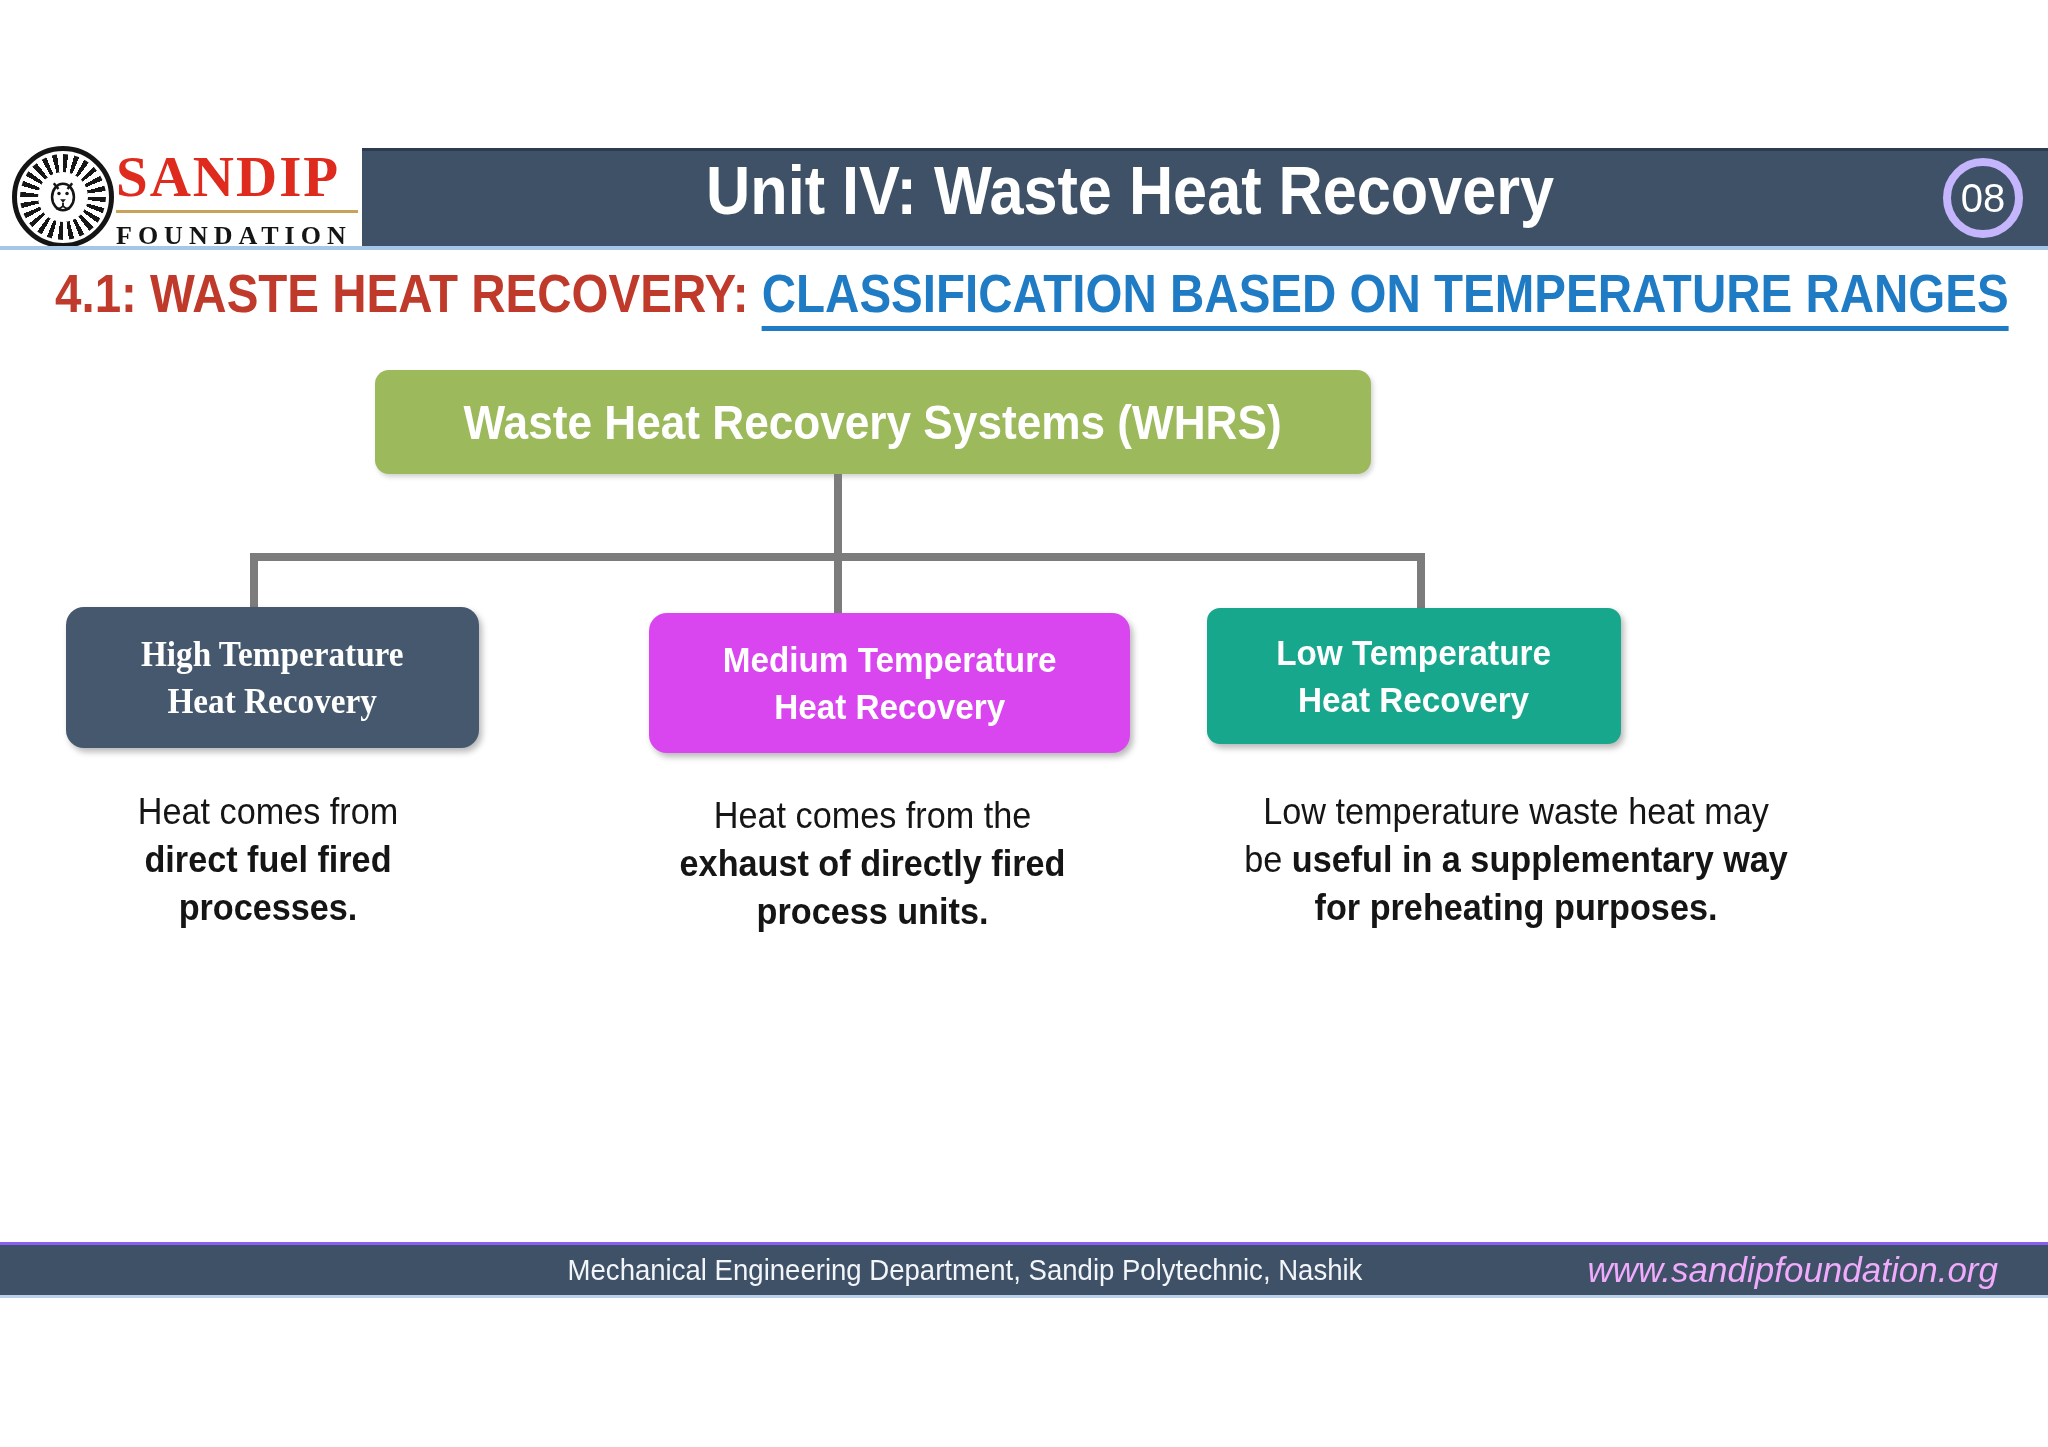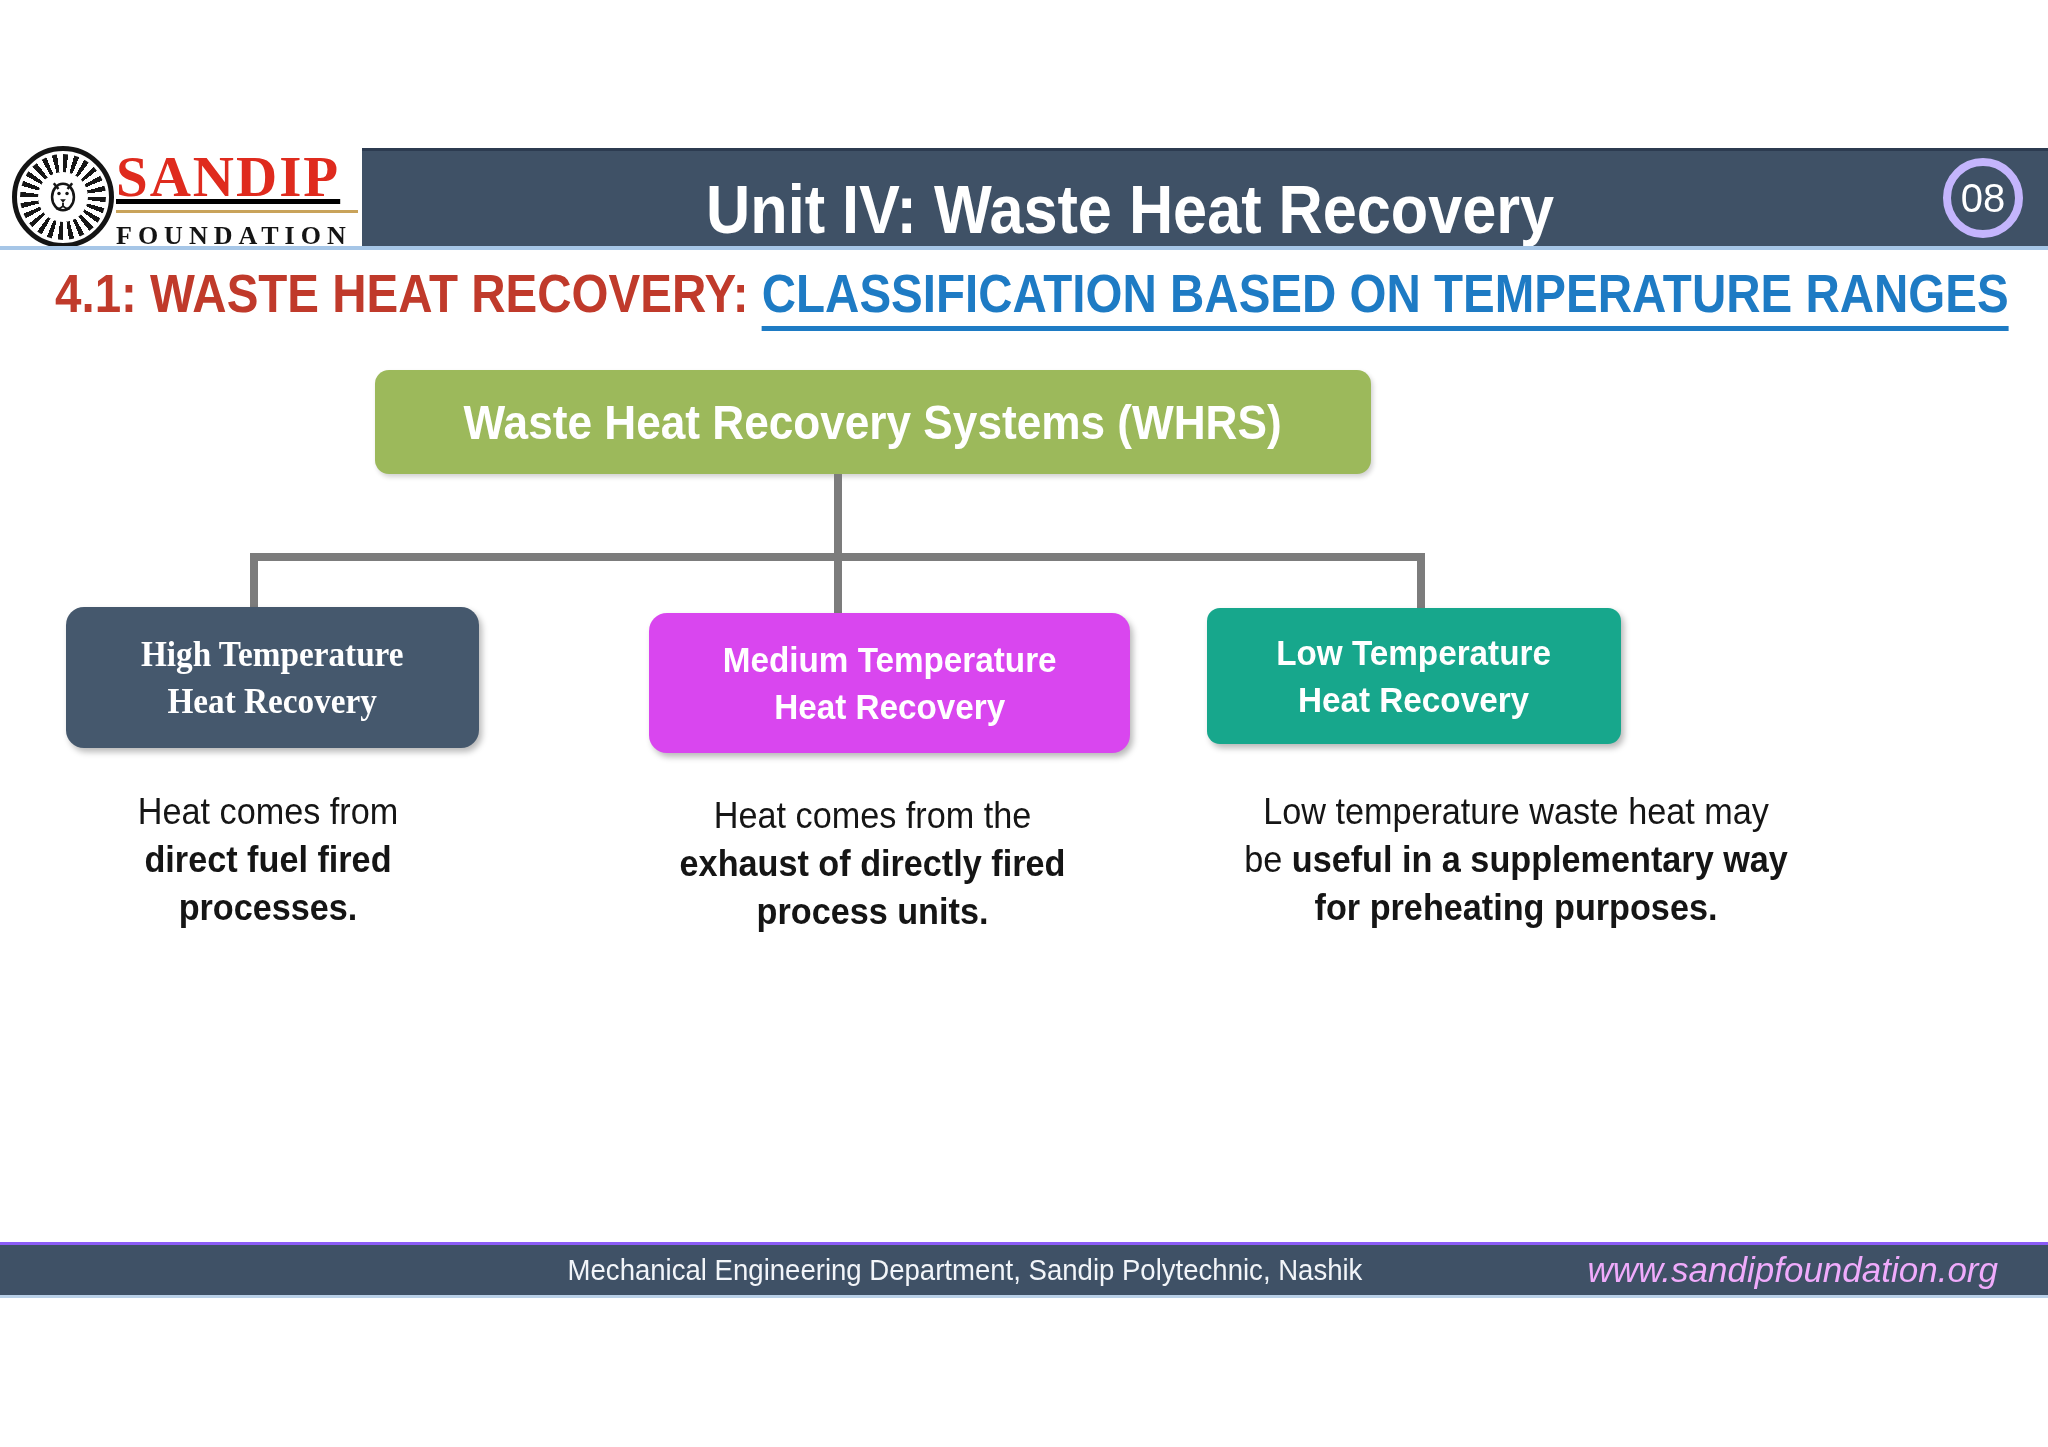--- a/index.html
+++ b/index.html
@@ -6,29 +6,29 @@
   .page{position:relative;width:2048px;height:1447px;background:#ffffff;overflow:hidden;
         font-family:"Liberation Sans",sans-serif;}
 
   
   .logo-lion{position:absolute;left:12px;top:146px;width:92px;height:92px;border-radius:50%;
              border:5px solid #141414;background:#fff;}
   .lion-stripes{position:absolute;inset:3px;border-radius:50%;
                 background:repeating-conic-gradient(#161616 0deg 7deg,#ffffff 7deg 15deg);}
   .lion-core{position:absolute;inset:21px;border-radius:50%;background:#fff;display:flex;
              align-items:center;justify-content:center;}
-  .logo-text{position:absolute;left:116px;top:146px;width:246px;text-decoration:underline;}
+  .logo-text{position:absolute;left:116px;top:146px;width:246px;}
   .logo-brand{font-family:"Liberation Serif",serif;font-weight:700;font-size:57px;line-height:62px;
               color:#df2b1e;letter-spacing:2px;}
   .logo-underline{width:242px;height:3px;background:#c9a35a;margin-top:2px;}
   .logo-sub{font-family:"Liberation Serif",serif;font-weight:600;font-size:26px;line-height:30px;
             color:#141414;letter-spacing:6px;margin-top:8px;white-space:nowrap;}
 
   .titlebar{position:absolute;left:362px;right:0;top:148px;height:100px;background:#3f5166;
-            border-top:3px solid #2c3b50;box-sizing:border-box;display:flex;align-items:flex-end;
+            border-top:3px solid #2c3b50;box-sizing:border-box;display:flex;align-items:flex-start;
             justify-content:center;padding-right:150px;}
   .titlebar h1{margin:0;color:#ffffff;font-size:68px;font-weight:600;letter-spacing:0;
                transform:scaleX(.9);transform-origin:center;white-space:nowrap;}
   .page-circle{position:absolute;right:25px;top:7px;width:80px;height:80px;border:8px solid #c4b5fd;
                border-radius:50%;box-sizing:border-box;display:flex;align-items:center;
                justify-content:center;color:#ffffff;font-size:40px;font-weight:400;}
   .header-underline{position:absolute;left:0;right:0;top:246px;height:4px;background:#a6c6e7;}
 
   
   .heading{position:absolute;left:55px;top:262px;margin:0;font-size:54px;font-weight:700;

